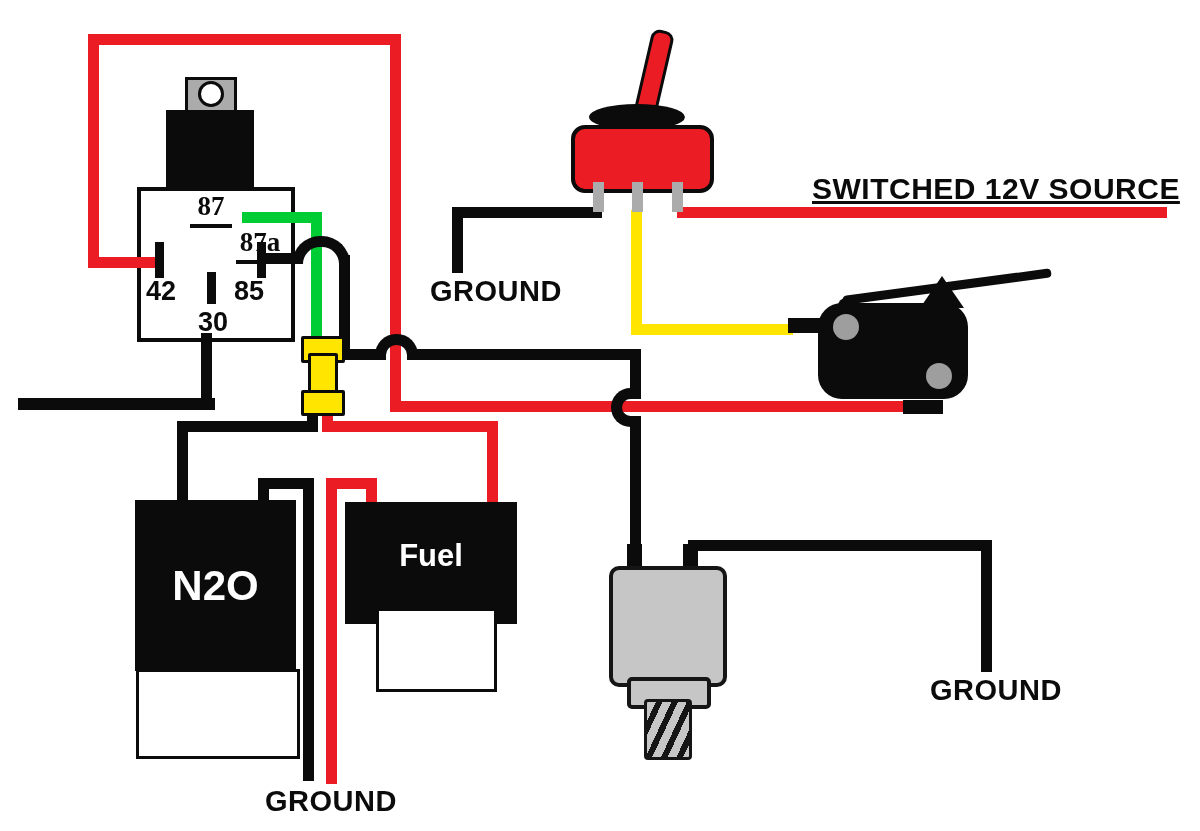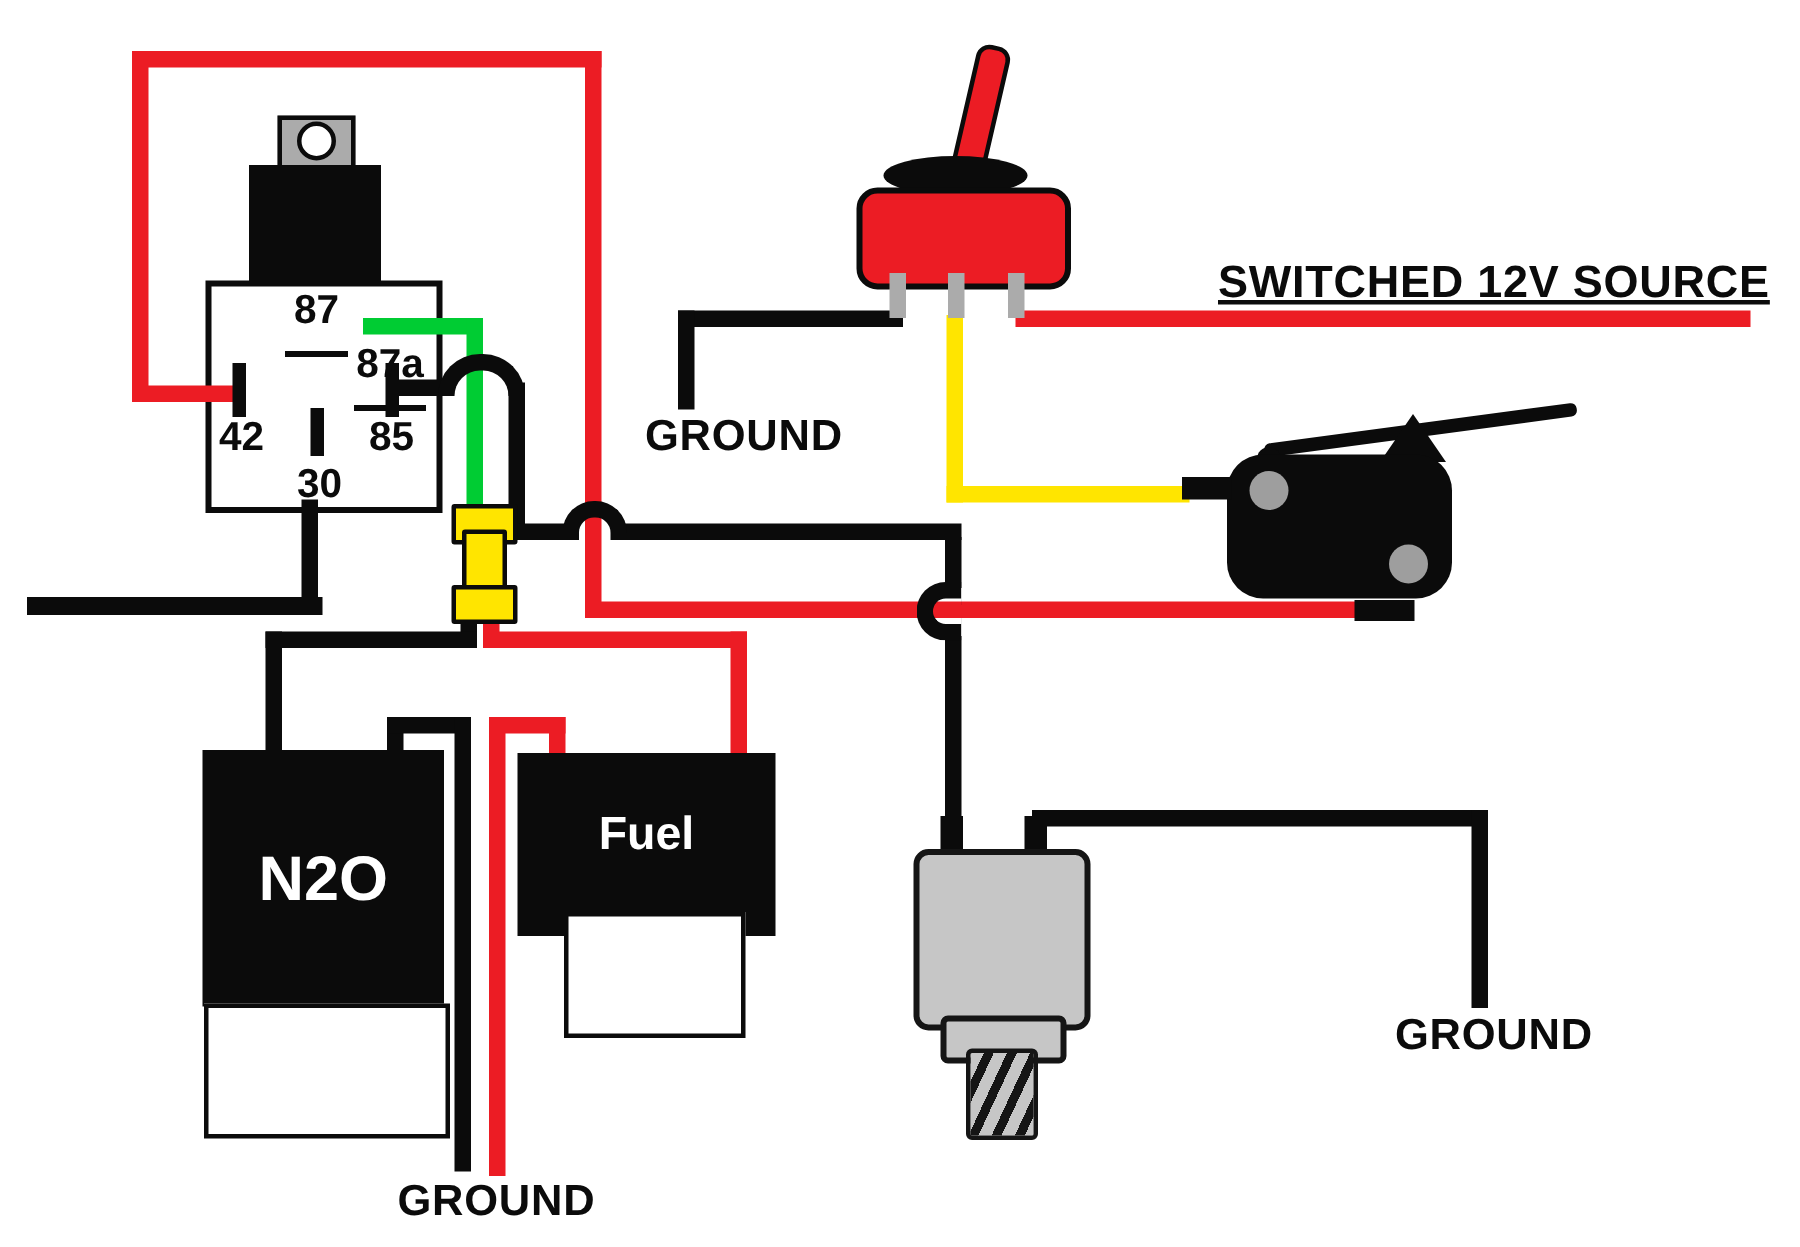--- a/index.html
+++ b/index.html
@@ -17,21 +17,21 @@
           border-radius:24px 24px 0 0;background:transparent;}
   .hop-left{position:absolute;box-sizing:border-box;border:11px solid #0B0B0B;border-right:none;
           border-radius:20px 0 0 20px;background:transparent;}
   
   .lbl{position:absolute;color:#0B0B0B;font-weight:bold;white-space:nowrap;}
   .big{font-size:29px;letter-spacing:0.5px;}
   
   .relay-box{position:absolute;left:137px;top:187px;width:150px;height:147px;background:#fff;border:4px solid #0B0B0B;}
   .pin-bar{position:absolute;width:9px;background:#0B0B0B;}
   .pin-lbl{position:absolute;font-weight:bold;font-size:27px;color:#0B0B0B;text-align:center;}
-  .pin-underline{border-bottom:4px solid #0B0B0B;padding-bottom:12px;}
+  .pin-underline{border-bottom:4px solid #0B0B0B;padding-bottom:2px;font-family:Liberation Serif, serif;}
   
   .tog-lever{position:absolute;left:630px;top:28px;width:17px;height:94px;background:#EC1C24;
              border:3px solid #0B0B0B;border-radius:9px;transform:rotate(13deg);transform-origin:50% 100%;}
   .tog-oval{position:absolute;left:589px;top:104px;width:96px;height:26px;background:#0B0B0B;border-radius:50%;}
   .tog-body{position:absolute;left:571px;top:125px;width:135px;height:60px;background:#EC1C24;
             border:4px solid #0B0B0B;border-radius:14px;}
   .tog-term{position:absolute;width:11px;height:30px;background:#ABABAB;top:182px;}
   
   .ms-lever{position:absolute;left:843px;top:296px;width:210px;height:9px;background:#0B0B0B;border-radius:4px;
             transform:rotate(-7.6deg);transform-origin:0 50%;}
@@ -115,21 +115,21 @@
   <div class="abs" style="left:198px;top:81px;width:26px;height:26px;background:#fff;border:3px solid #0B0B0B;border-radius:50%;"></div>
   <div class="abs" style="left:166px;top:110px;width:88px;height:78px;background:#0B0B0B;"></div>
 
   <div class="pin-bar" style="left:155px;top:242px;height:36px;"></div>
   <div class="pin-bar" style="left:257px;top:242px;height:36px;"></div>
   <div class="pin-bar" style="left:207px;top:272px;height:32px;"></div>
 
   <div class="pin-lbl pin-underline" style="left:190px;top:191px;width:42px;">87</div>
   <div class="pin-lbl pin-underline" style="left:188px;top:227px;width:48px;margin-left:48px;">87a</div>
   <div class="pin-lbl" style="left:144px;top:276px;width:34px;">42</div>
-  <div class="pin-lbl" style="left:244px;top:276px;width:34px;">85</div>
+  <div class="pin-lbl" style="left:232px;top:276px;width:34px;">85</div>
   <div class="pin-lbl" style="left:198px;top:307px;width:30px;text-align:right;">30</div>
 
   <div class="tog-lever"></div>
   <div class="tog-oval"></div>
   <div class="tog-body"></div>
   <div class="tog-term" style="left:593px;"></div>
   <div class="tog-term" style="left:632px;"></div>
   <div class="tog-term" style="left:672px;"></div>
 
   <div class="ms-lever"></div>

